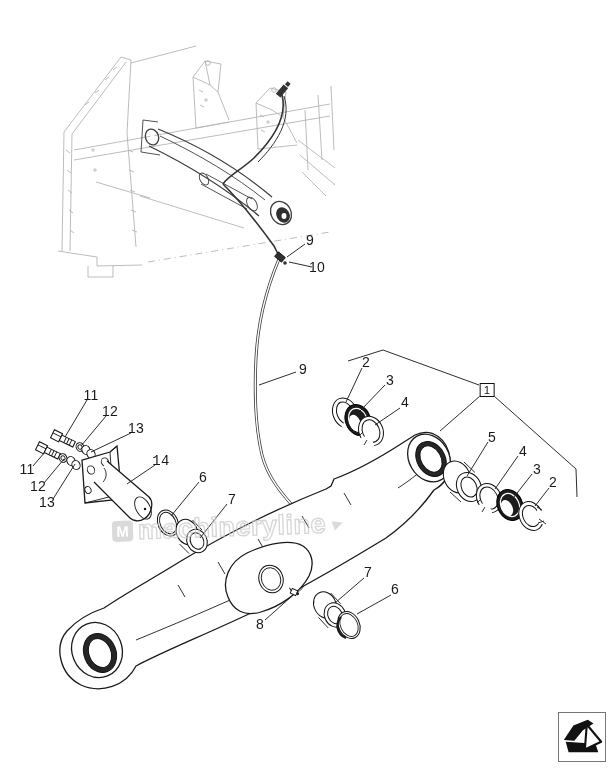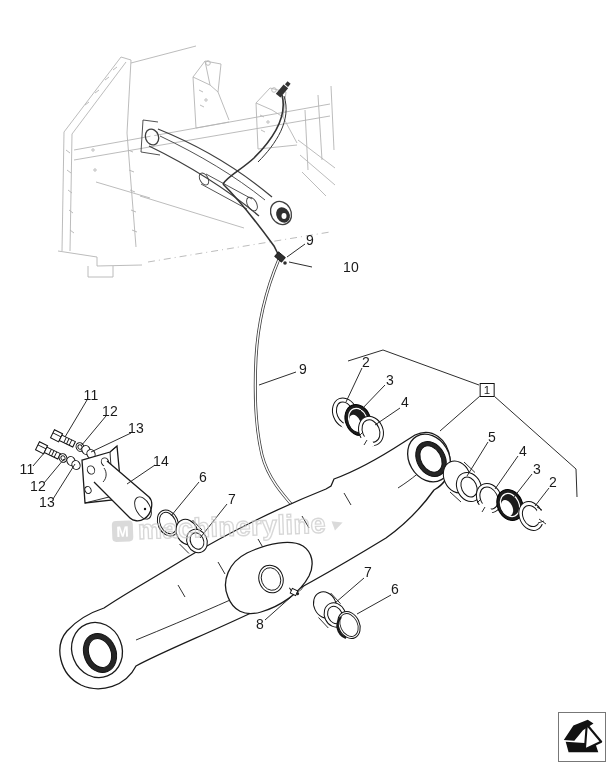--- a/index.html
+++ b/index.html
@@ -312,37 +312,37 @@
     <path class="ldr" d="M227,504 L200,538"></path>
 
     <path class="ldr" d="M348,361 L383,350 L479,385"></path>
     <path class="ldr" d="M494,396 L576,469 L577,497"></path>
     <path class="ldr" d="M480,396 L440,431"></path>
   </g>
 </svg>
 
 <div id="callout-layer">
     <div class="callout" style="left: 310px; top: 241px;">9</div>
-    <div class="callout" style="left: 317px; top: 268px; margin-left: 34px;">10</div>
+    <div class="callout" style="left: 317px; top: 268px;">10</div>
     <div class="callout" style="left: 303px; top: 370px;">9</div>
     <div class="callout" style="left: 366px; top: 363px;">2</div>
     <div class="callout" style="left: 390px; top: 381px;">3</div>
     <div class="callout" style="left: 405px; top: 403px;">4</div>
     <div class="callout boxed" style="left: 487px; top: 390px;">1</div>
     <div class="callout" style="left: 492px; top: 438px;">5</div>
     <div class="callout" style="left: 523px; top: 452px;">4</div>
     <div class="callout" style="left: 537px; top: 470px;">3</div>
     <div class="callout" style="left: 553px; top: 483px;">2</div>
     <div class="callout" style="left: 91px; top: 396px;">11</div>
     <div class="callout" style="left: 110px; top: 412px;">12</div>
     <div class="callout" style="left: 136px; top: 429px;">13</div>
     <div class="callout" style="left: 27px; top: 470px;">11</div>
     <div class="callout" style="left: 38px; top: 487px;">12</div>
     <div class="callout" style="left: 47px; top: 503px;">13</div>
-    <div class="callout" style="left: 161px; top: 462px;">14</div>
+    <div class="callout" style="left: 161px; top: 462px; font-family: Liberation Mono, monospace;">14</div>
     <div class="callout" style="left: 203px; top: 478px;">6</div>
     <div class="callout" style="left: 232px; top: 500px;">7</div>
     <div class="callout" style="left: 260px; top: 625px;">8</div>
     <div class="callout" style="left: 368px; top: 573px;">7</div>
     <div class="callout" style="left: 395px; top: 590px;">6</div>
   </div>
 
 <div id="watermark">
   <div class="wm-logo">M</div>
   <div class="wm-text">machineryline</div>

